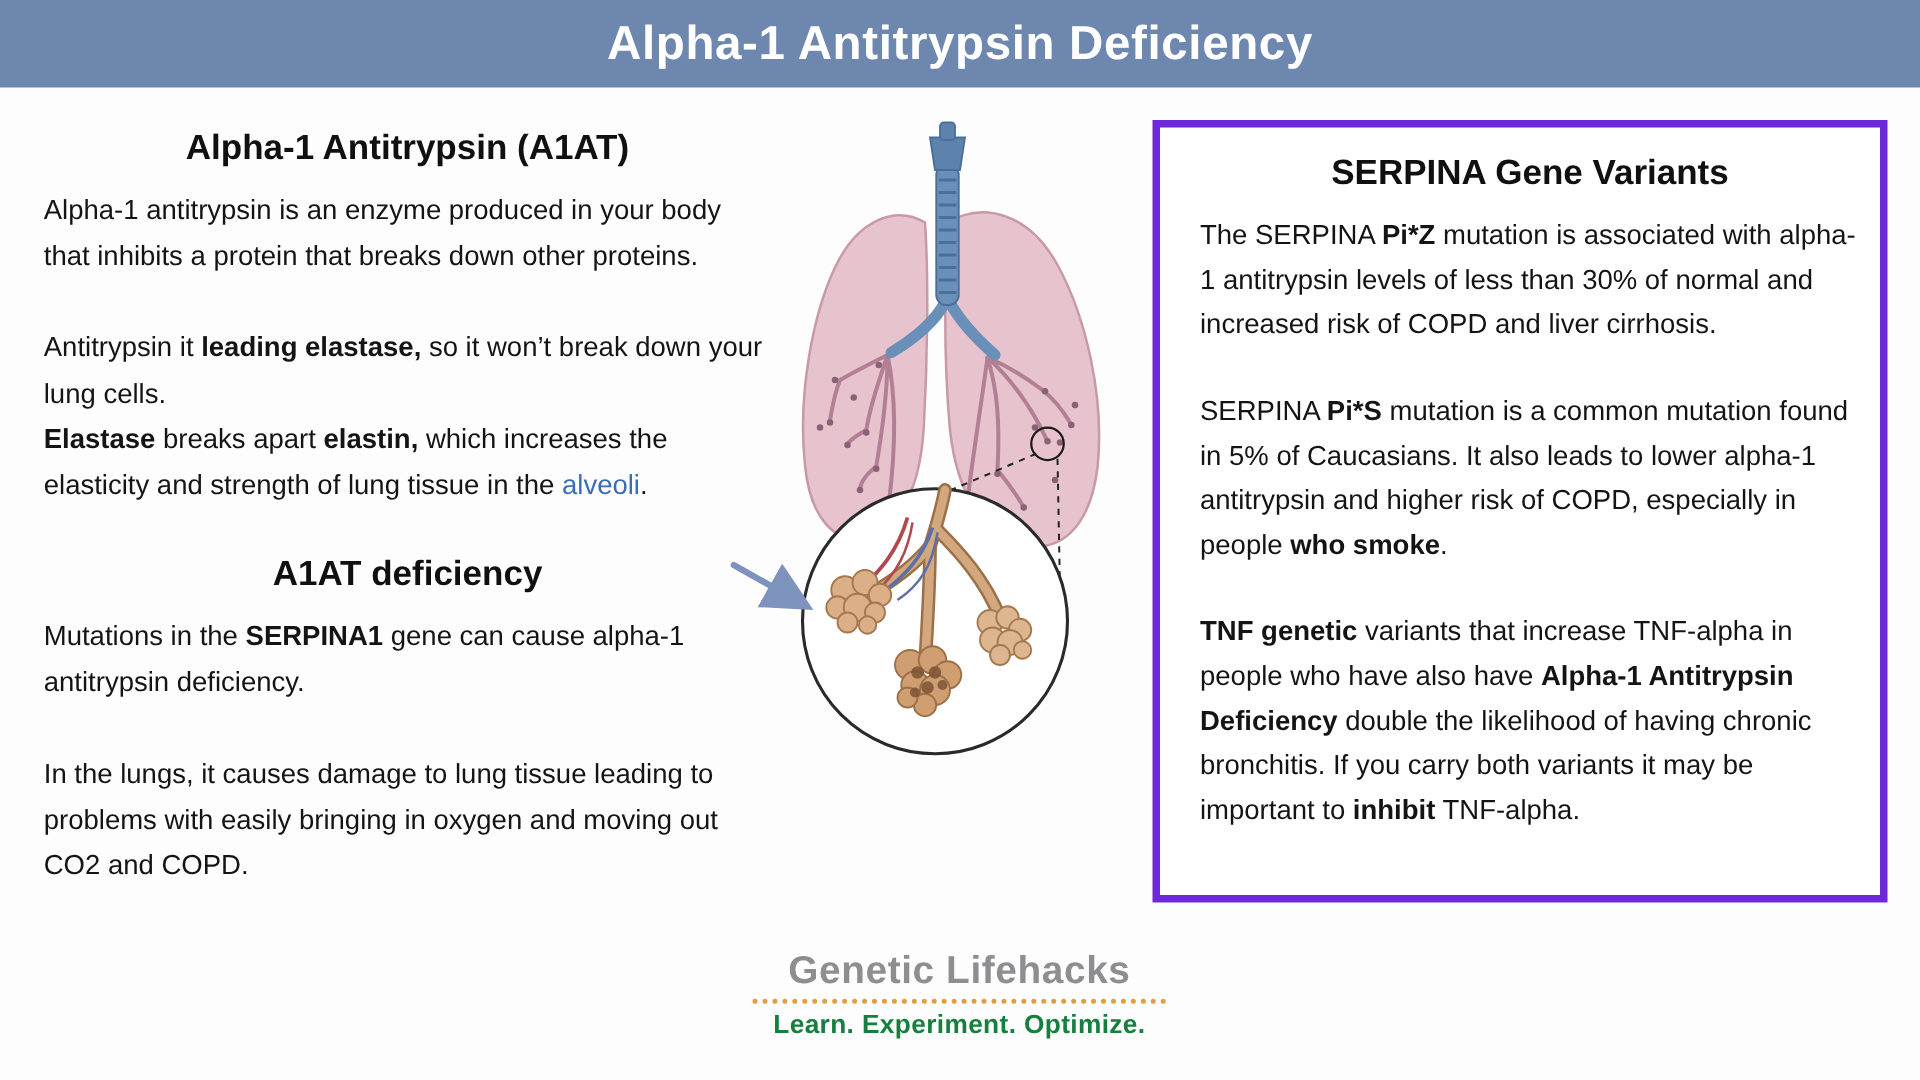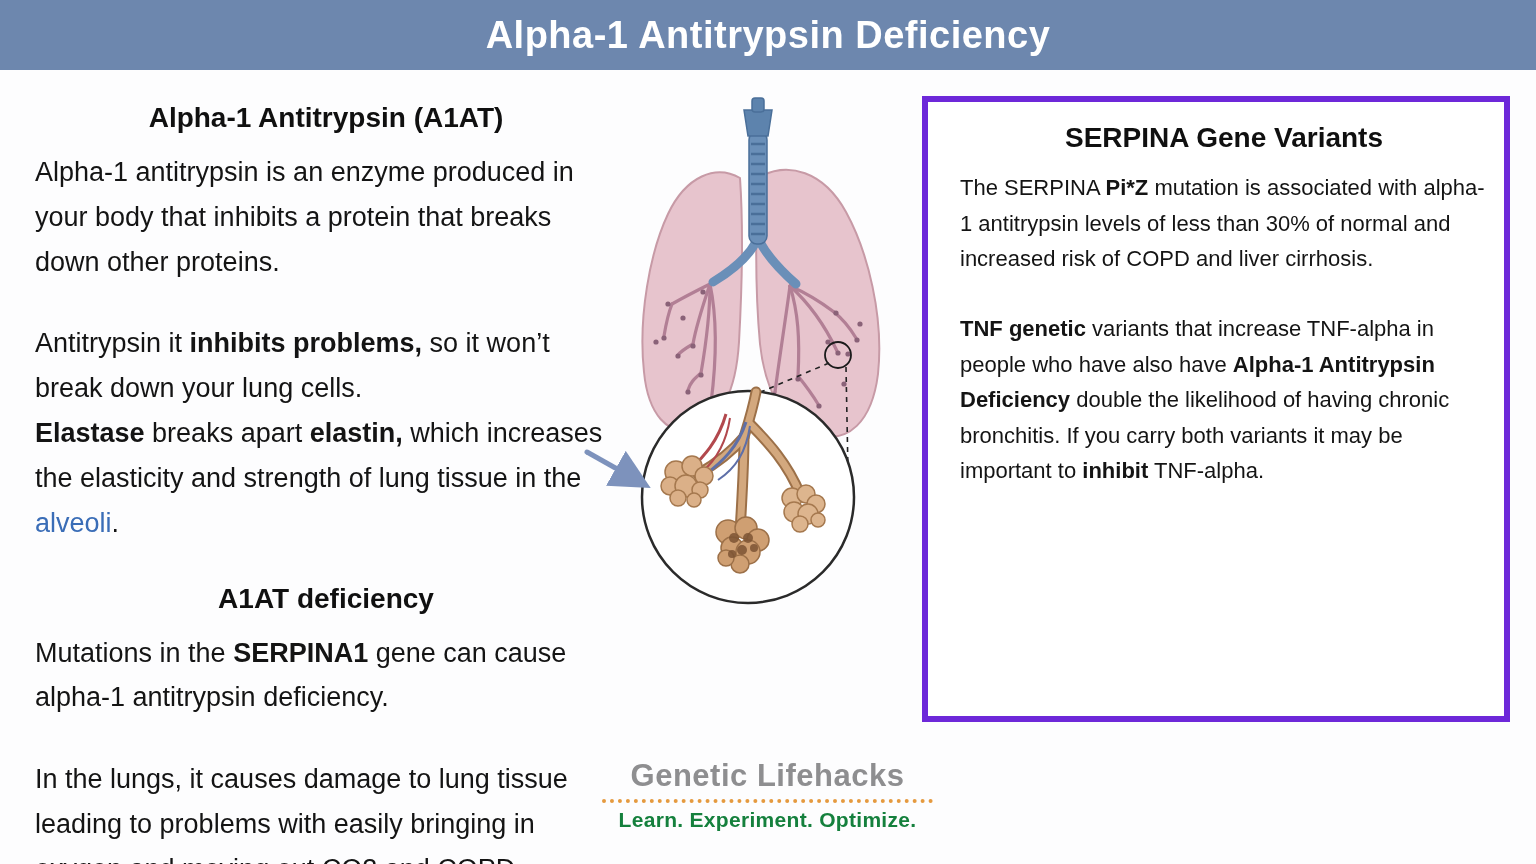--- a/index.html
+++ b/index.html
@@ -12,21 +12,21 @@
   .topbar{
     position:absolute;left:0;top:0;width:1536px;height:70px;
     background:#6d87ae;display:flex;align-items:center;justify-content:center;
   }
   .topbar h1{
     margin:0;color:#ffffff;font-size:38px;font-weight:bold;letter-spacing:.5px;
   }
   .col-left{position:absolute;left:35px;top:102px;width:582px;}
   .col-left h2{font-size:28px;font-weight:bold;text-align:center;margin:0 0 16px 0;color:#101010;}
   .col-left h2.h-def{margin:24px 0 16px 0;}
-  p.body{font-size:27px;line-height:1.66;margin:0 0 37px 0;color:#141414;}
+  p.body{font-size:22px;line-height:1.66;margin:0 0 37px 0;color:#141414;}
   p.body.tight{margin-bottom:0;}
   .seg-bold{font-weight:bold;}
   .seg-blue{color:#3a6db7;text-align:right;}
   .box-right{
     position:absolute;left:922px;top:96px;width:588px;min-height:626px;box-sizing:border-box;
     background:#ffffff;border:6px solid #6d28d9;padding:20px 16px 8px 32px;
   }
   .box-right h2{font-size:28px;font-weight:bold;text-align:center;margin:0 0 16px 0;color:#101010;}
   .box-right p.body{font-size:22px;line-height:1.62;margin:0 0 34px 0;}
   .lungs-wrap{position:absolute;left:598px;top:92px;width:320px;height:520px;}
@@ -41,21 +41,21 @@
 
 <div class="page">
 
   <header class="topbar">
     <h1>Alpha-1 Antitrypsin Deficiency</h1>
   </header>
 
   <section class="col-left">
     <h2>Alpha-1 Antitrypsin (A1AT)</h2>
     <p class="body"><span>Alpha-1 antitrypsin is an enzyme produced in your body that inhibits a protein that breaks down other proteins.</span></p>
-    <p class="body tight"><span>Antitrypsin it </span><span class="seg-bold">inhibits problems,</span><span> so it won’t break down your lung cells.</span></p>
+    <p class="body tight"><span>Antitrypsin it </span><span class="seg-bold">leading elastase,</span><span> so it won’t break down your lung cells.</span></p>
     <p class="body"><span class="seg-bold">Elastase</span><span> breaks apart </span><span class="seg-bold">elastin,</span><span> which increases the elasticity and strength of lung tissue in the </span><span class="seg-blue">alveoli</span><span>.</span></p>
     <h2 class="h-def">A1AT deficiency</h2>
     <p class="body"><span>Mutations in the </span><span class="seg-bold">SERPINA1</span><span> gene can cause alpha-1 antitrypsin deficiency.</span></p>
     <p class="body"><span>In the lungs, it causes damage to lung tissue leading to problems with easily bringing in oxygen and moving out CO2 and COPD.</span></p>
   </section>
 
   <div class="lungs-wrap">
     <svg width="320" height="520" viewBox="0 0 320 520">
 
       <g>
@@ -199,20 +199,21 @@
           <path d="M0 0 L8 4 L0 8 Z" fill="#7d92bc"></path>
         </marker>
       </defs>
       <path d="M5 6 L60 37" stroke="#7d92bc" stroke-width="5" fill="none" stroke-linecap="round" marker-end="url(#arrhead)"></path>
     </svg>
   </div>
 
   <section class="box-right">
     <h2>SERPINA Gene Variants</h2>
     <p class="body"><span>The SERPINA </span><span class="seg-bold">Pi*Z</span><span> mutation is associated with alpha-1 antitrypsin levels of less than 30% of normal and increased risk of COPD and liver cirrhosis.</span></p>
+    <p class="body"><span>SERPINA </span><span class="seg-bold">Pi*S</span><span> mutation is a common mutation found in 5% of Caucasians. It also leads to lower alpha-1 antitrypsin and higher risk of COPD, especially in people </span><span class="seg-bold">who smoke</span><span>.</span></p>
     <p class="body"><span class="seg-bold">TNF genetic</span><span> variants that increase TNF-alpha in people who have also have </span><span class="seg-bold">Alpha-1 Antitrypsin Deficiency</span><span> double the likelihood of having chronic bronchitis. If you carry both variants it may be important to </span><span class="seg-bold">inhibit</span><span> TNF-alpha.</span></p>
   </section>
 
   <footer class="logo">
     <div class="logo-name">Genetic Lifehacks</div>
     <div class="logo-divider"></div>
     <div class="logo-tagline">Learn. Experiment. Optimize.</div>
   </footer>
 
 </div>

